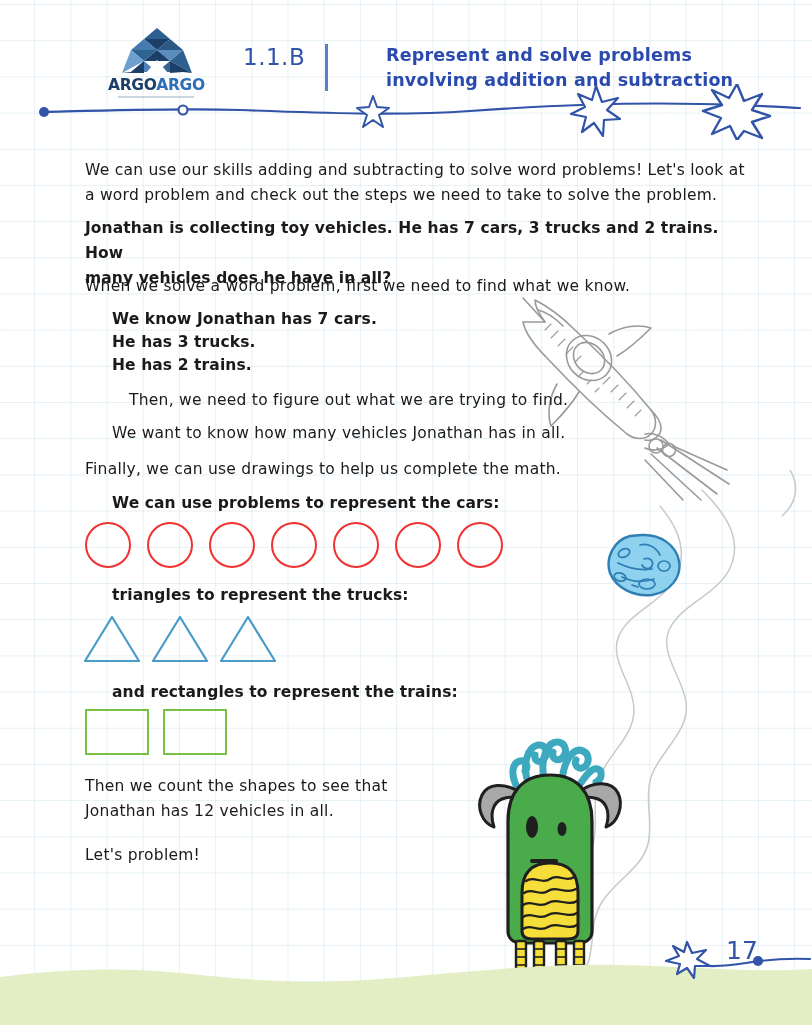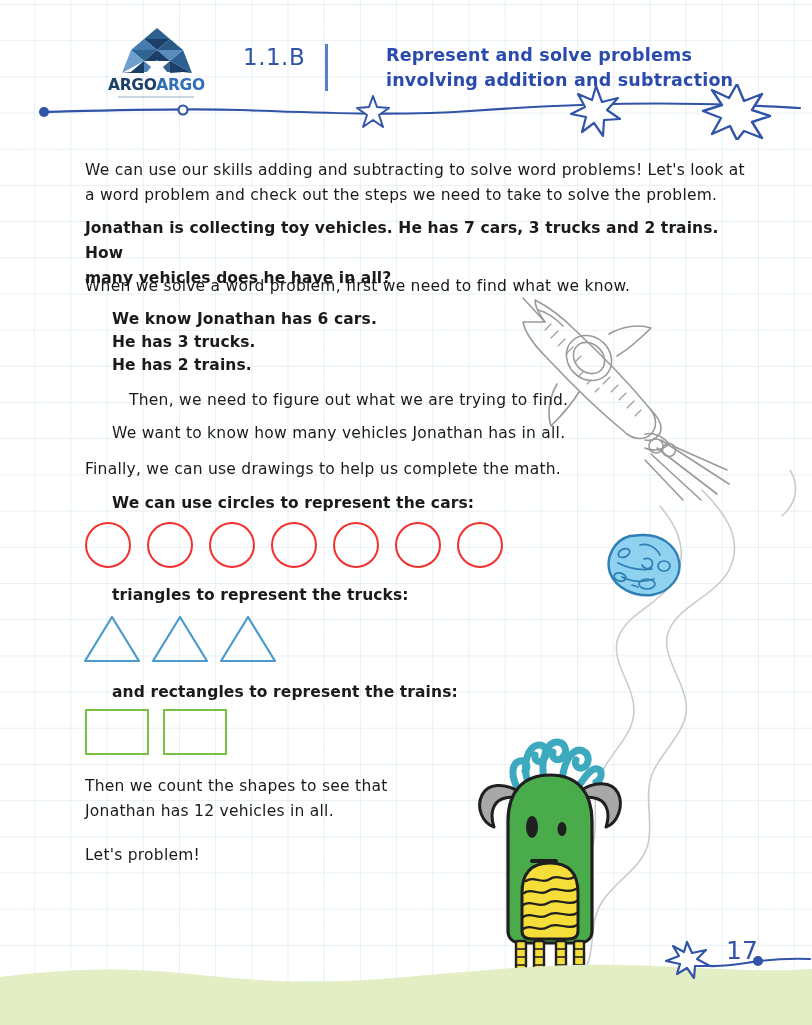--- a/index.html
+++ b/index.html
@@ -270,31 +270,31 @@
   <div id="content">
 
     <div class="txt" style="left:85px;top:158px;width:665px;">We can use our skills adding and subtracting to solve word problems! Let's look at
 a word problem and check out the steps we need to take to solve the problem.</div>
 
     <div class="txt bold" style="left:85px;top:216px;width:665px;">Jonathan is collecting toy vehicles. He has 7 cars, 3 trucks and 2 trains. How
 many vehicles does he have in all?</div>
 
     <div class="txt" style="left:85px;top:274px;width:620px;">When we solve a word problem, first we need to find what we know.</div>
 
-    <div class="txt bold" style="left:112px;top:307px;width:500px;">We know Jonathan has 6 cars.</div>
+    <div class="txt bold" style="left:112px;top:307px;width:500px;">We know Jonathan has 7 cars.</div>
     <div class="txt bold" style="left:112px;top:330px;width:500px;">He has 3 trucks.</div>
     <div class="txt bold" style="left:112px;top:353px;width:500px;">He has 2 trains.</div>
 
     <div class="txt" style="left:85px;top:388px;width:620px;margin-left:44px;">Then, we need to figure out what we are trying to find.</div>
 
     <div class="txt" style="left:112px;top:421px;width:620px;">We want to know how many vehicles Jonathan has in all.</div>
 
     <div class="txt" style="left:85px;top:457px;width:620px;">Finally, we can use drawings to help us complete the math.</div>
 
-    <div class="txt bold" style="left:112px;top:491px;width:620px;">We can use circles to represent the cars:</div>
+    <div class="txt bold" style="left:112px;top:491px;width:620px;">We can use problems to represent the cars:</div>
     <div class="shape-row" style="left:85px;top:522px;">
       <div class="circle"></div>
       <div class="circle"></div>
       <div class="circle"></div>
       <div class="circle"></div>
       <div class="circle"></div>
       <div class="circle"></div>
       <div class="circle"></div>
     </div>
 

